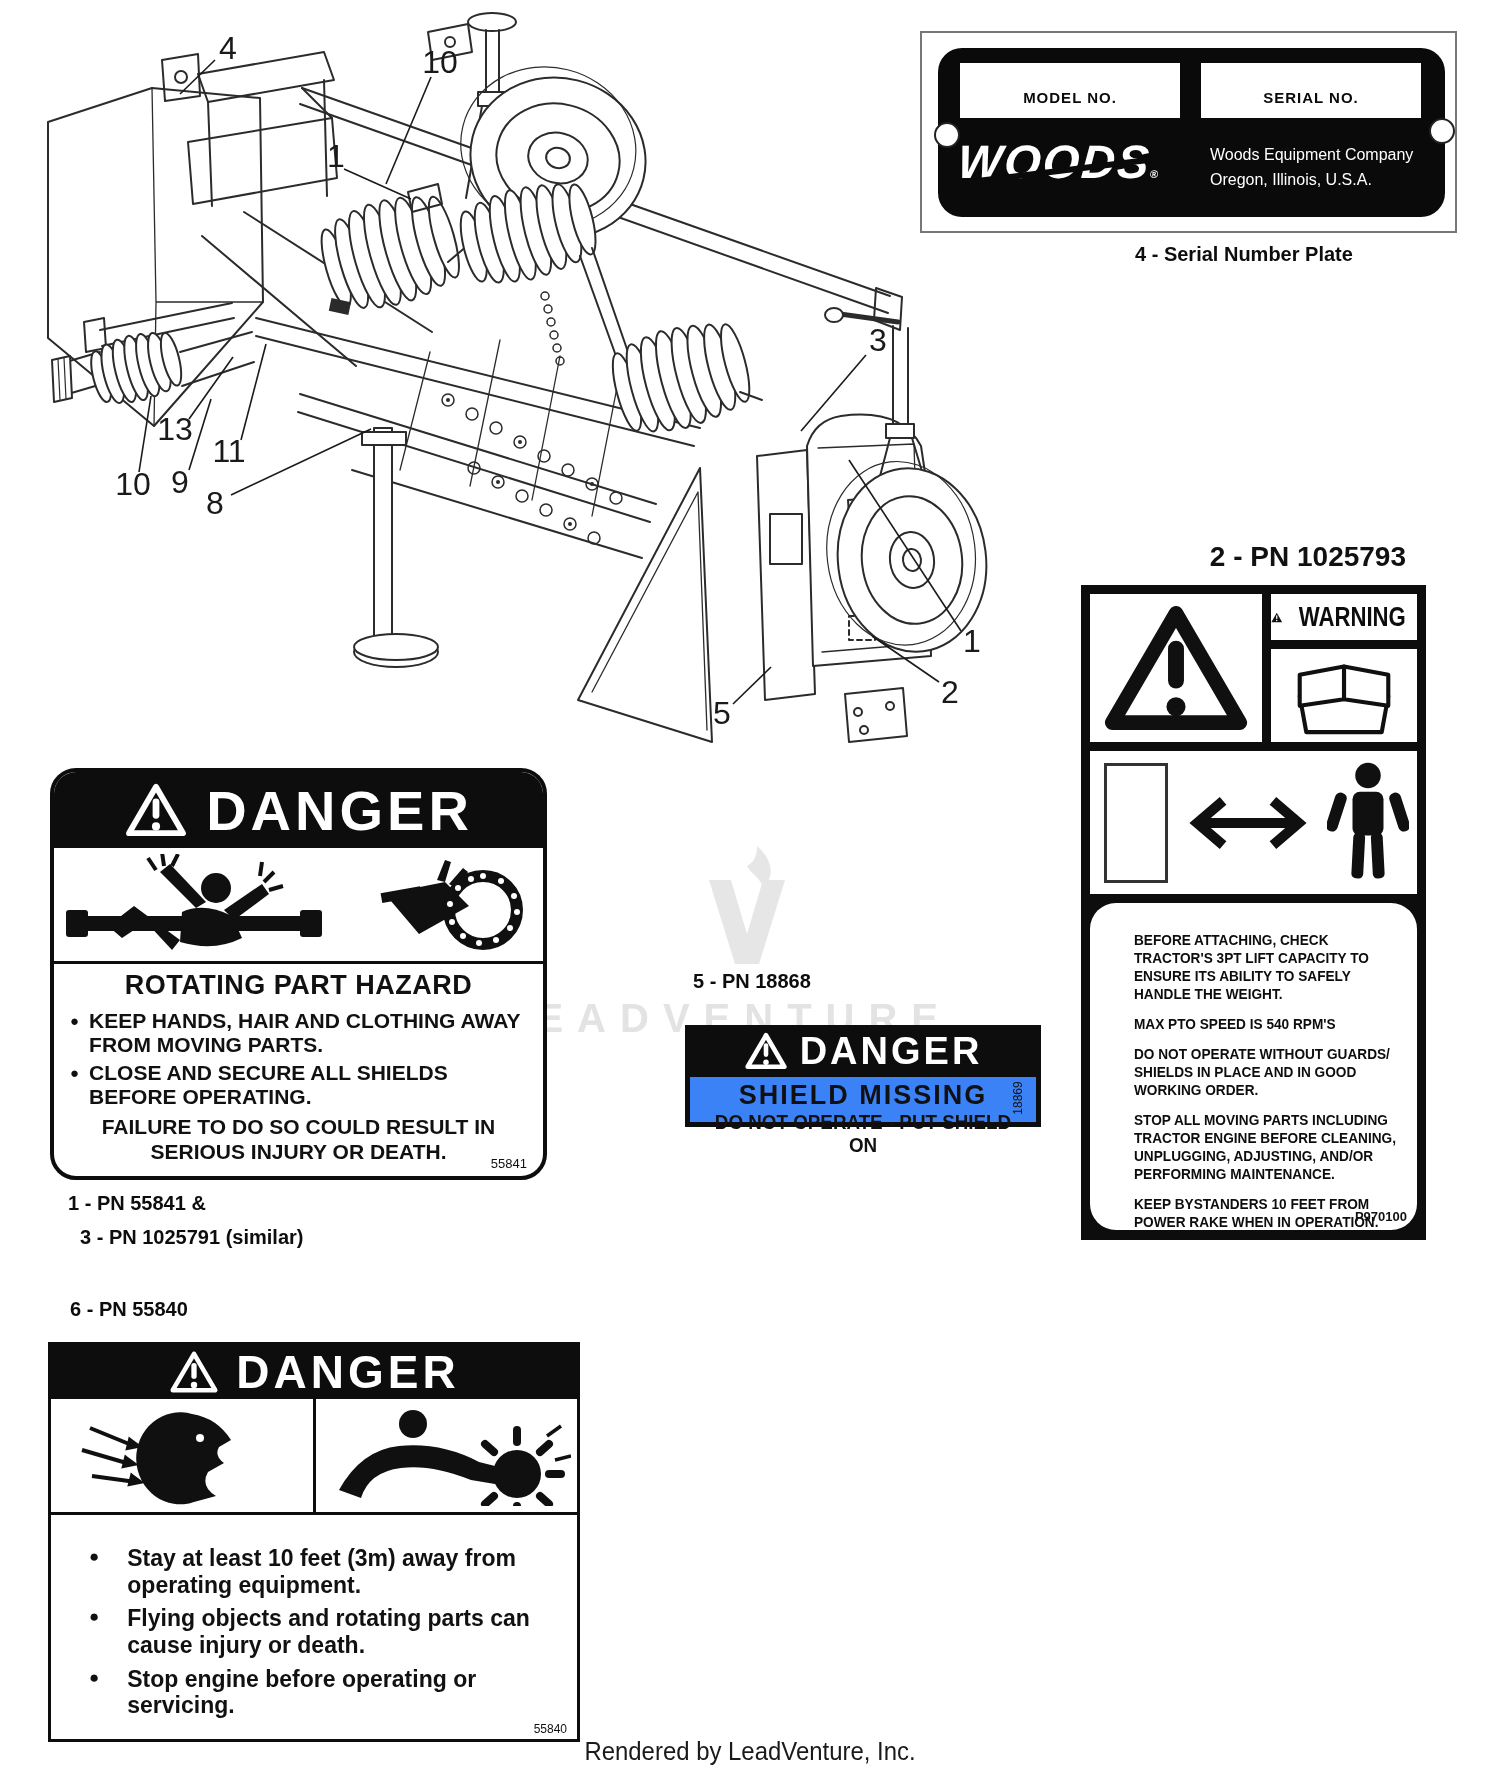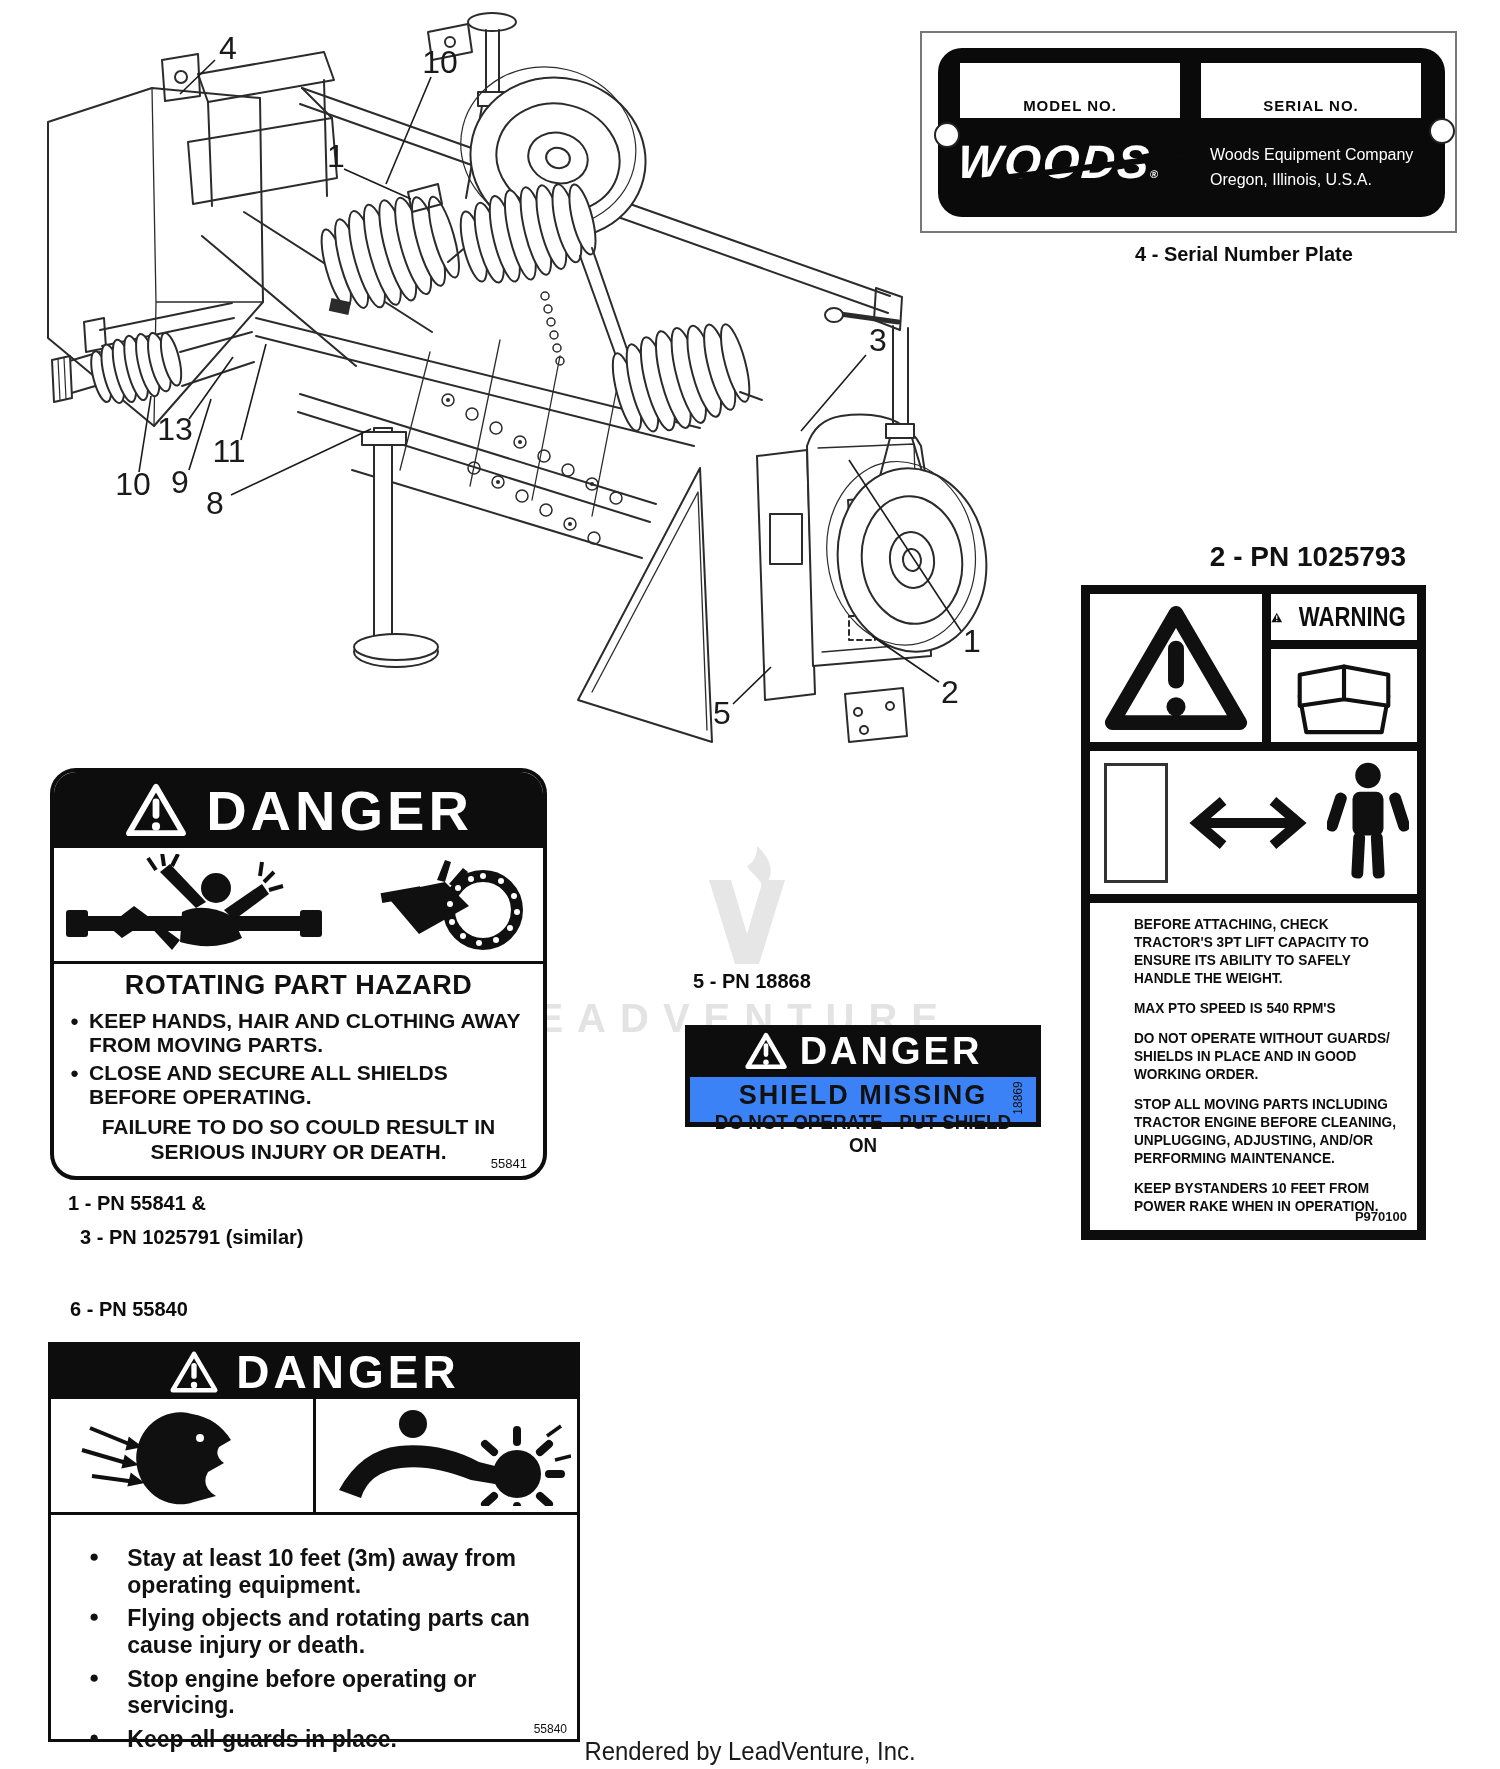--- a/index.html
+++ b/index.html
@@ -18,21 +18,21 @@
   .callout-line{stroke:#1a1a1a;stroke-width:1.6;}
   .callout-num{font-family:"Liberation Sans",sans-serif;font-size:32px;fill:#1a1a1a;text-anchor:middle;}
   
   .cap{position:absolute;font-weight:bold;font-size:20px;color:#0d0d0d;z-index:3;white-space:nowrap;}
   
   .plate-outer{position:absolute;left:920px;top:31px;width:537px;height:202px;border:2px solid #777;
                background:#fff;box-sizing:border-box;}
   .plate{position:absolute;left:16px;top:15px;right:10px;bottom:14px;background:#0a0a0a;border-radius:24px;}
   .pwin{position:absolute;top:15px;height:55px;width:220px;background:#fff;display:flex;
         align-items:flex-end;justify-content:center;font-size:15px;font-weight:bold;
-        letter-spacing:1px;padding-bottom:4px;box-sizing:border-box;color:#0a0a0a;}
+        letter-spacing:1px;padding-bottom:12px;box-sizing:border-box;color:#0a0a0a;}
   .pwin.model{left:22px;} .pwin.serial{left:263px;}
   .woods{position:absolute;left:20px;top:86px;color:#fff;font-size:47px;font-weight:bold;
          font-style:italic;letter-spacing:2px;transform:skewX(-4deg);}
   .woods .reg{font-size:11px;font-style:normal;vertical-align:baseline;}
   .woods-slash{position:absolute;left:12px;top:118px;width:250px;height:6px;background:#0a0a0a;
                transform:rotate(-7deg);}
   .paddr{position:absolute;left:272px;top:95px;color:#fff;font-size:16px;line-height:1.55;}
   .phole{position:absolute;width:26px;height:26px;border-radius:50%;background:#fff;border:2px solid #222;box-sizing:border-box;}
   
   .dhead{background:#0d0d0d;color:#fff;display:flex;align-items:center;justify-content:center;text-align:right;}
@@ -83,21 +83,21 @@
   .l2-top{display:flex;gap:9px;height:148px;}
   .l2-tri{width:172px;display:flex;align-items:center;justify-content:center;}
   .l2-right{width:146px;display:flex;flex-direction:column;gap:9px;}
   .l2-warnstrip{height:46px;display:flex;align-items:center;justify-content:center;gap:4px;}
   .l2-warnword{font-size:27px;font-weight:bold;transform:scaleX(0.82);transform-origin:center;color:#0d0d0d;white-space:nowrap;}
   .l2-book{flex:1;display:flex;align-items:center;justify-content:center;}
   .l2-mid{margin-top:9px;height:143px;display:flex;align-items:center;}
   .l2-rect{width:64px;height:120px;border:3px solid #333;margin-left:14px;box-sizing:border-box;}
   .l2-arrow{flex:1;display:flex;justify-content:center;}
   .l2-person{margin-right:8px;}
-  .l2-text{margin-top:9px;height:327px;position:relative;padding:12px 10px 6px 44px;}
+  .l2-text{margin-top:9px;height:327px;position:relative;padding:28px 10px 6px 44px;border-radius:26px;}
   .l2-text-inner{transform:scaleX(0.88);transform-origin:left top;width:114%;
                  font-size:15.5px;font-weight:bold;line-height:1.16;color:#0d0d0d;}
   .l2-text-inner p{margin:0 0 12px 0;}
   .l2-code{position:absolute;right:10px;bottom:6px;font-size:13px;font-weight:bold;}
   .cap2{position:absolute;top:-44px;right:20px;font-size:28px;font-weight:bold;white-space:nowrap;}
   
   .footer{position:absolute;left:0;right:0;top:1736px;text-align:center;font-size:26px;
           color:#1a1a1a;transform:scaleX(0.92);z-index:3;}
 </style>
 </head>
@@ -533,21 +533,18 @@
     <div class="l6-bullets">
       <div class="l6-bullet">
           <span>Stay at least 10 feet (3m) away from operating equipment.</span>
         </div>
       <div class="l6-bullet">
           <span>Flying objects and rotating parts can cause injury or death.</span>
         </div>
       <div class="l6-bullet">
           <span>Stop engine before operating or servicing.</span>
         </div>
-      <div class="l6-bullet">
-          <span>Keep all guards in place.</span>
-        </div>
     </div>
     <span class="l6-code">55840</span>
   </div>
 
   <div class="footer">Rendered by LeadVenture, Inc.</div>
 </div>
 
 </body></html>

